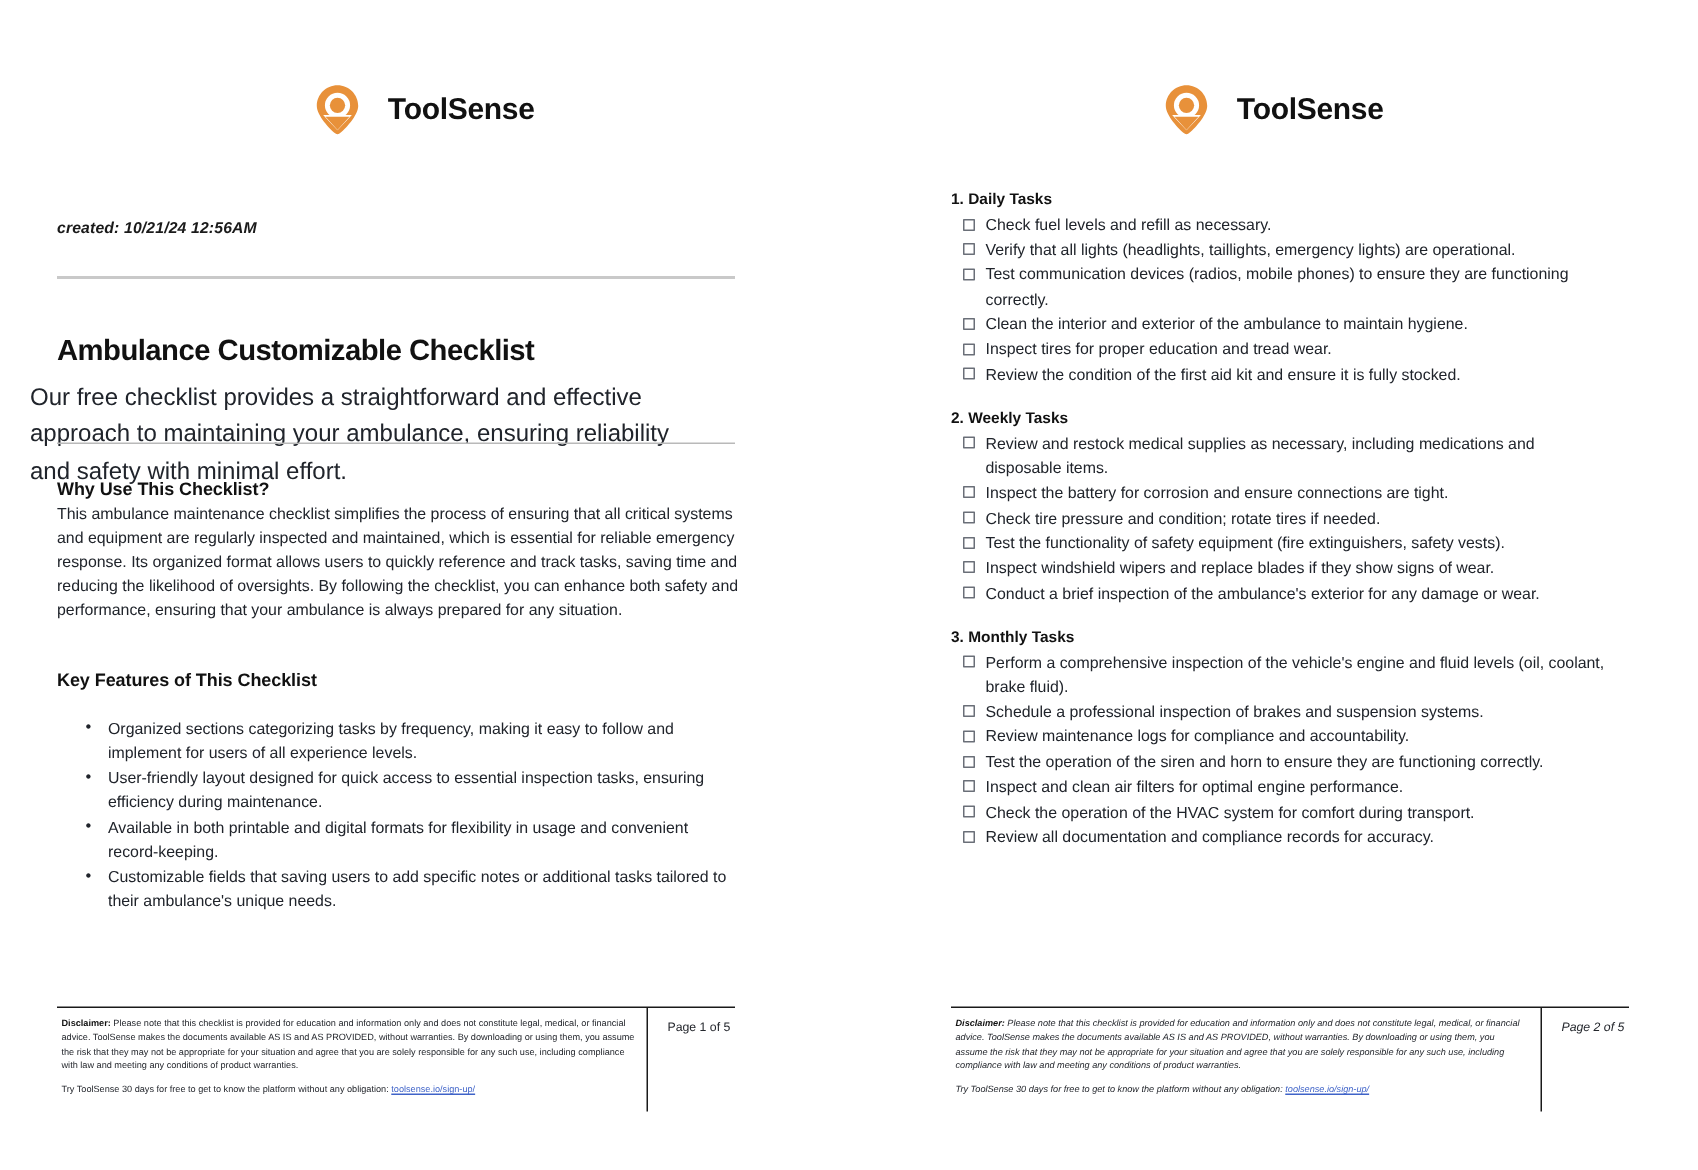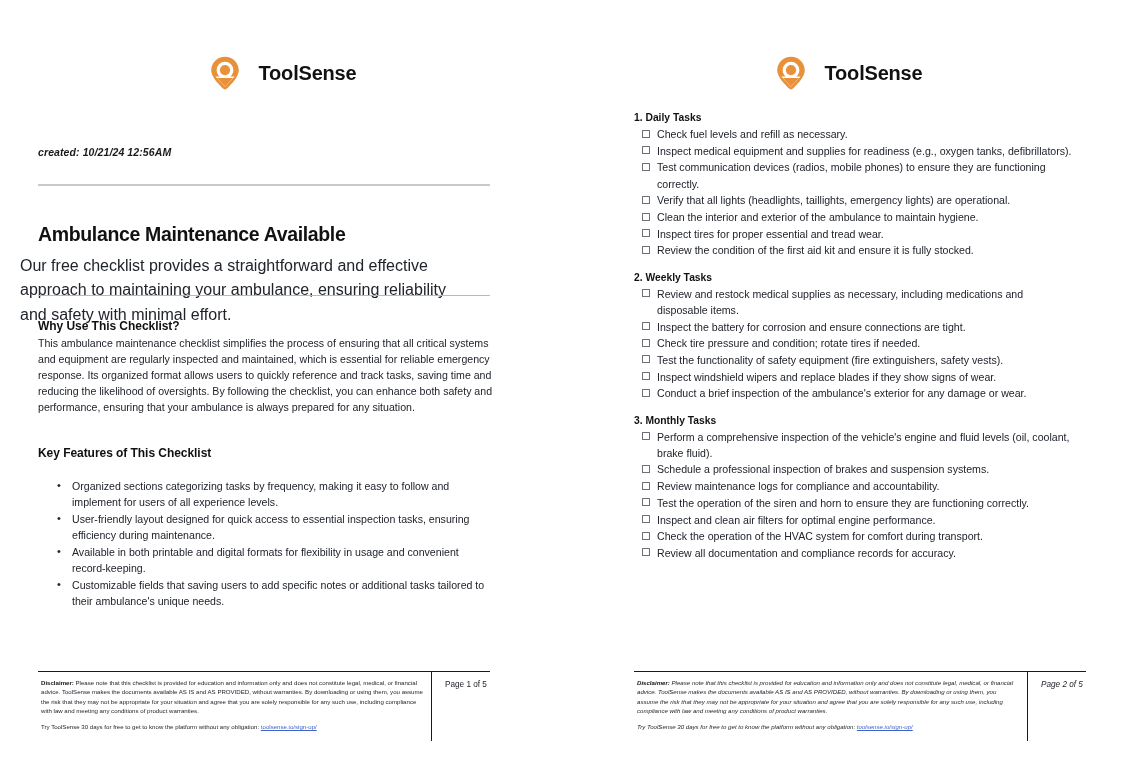--- a/index.html
+++ b/index.html
@@ -147,21 +147,21 @@
     color: #20242b;
   }
 
   
   .checklist-root {
     position: absolute;
     left: 634px;
     top: 112px;
     width: 440px;
   }
-  .task-group { margin-bottom: 13px; }
+  .task-group { margin-bottom: 13px; margin-top: 16px; }
   .task-group:last-child { margin-bottom: 0; }
   .task-group-title {
     font-size: 10.3px;
     font-weight: bold;
     color: #111111;
     margin: 0 0 3px 0;
   }
   .task-items {
     margin: 0;
     padding: 0;
@@ -248,21 +248,21 @@
         <path d="M5.4 20.6 L24.6 20.6 L15 30.8 Z" fill="#ffffff"></path>
         <path d="M7.0 21.9 L23.0 21.9 L15 30.6 Z" fill="#E8913A"></path>
       </svg>
       <span class="brand-wordmark">ToolSense</span>
     </div>
 
     <div class="created-line">created: 10/21/24 12:56AM</div>
 
     <div class="rule rule-top"></div>
 
-    <h1 class="doc-title">Ambulance Maintenance Available</h1>
+    <h1 class="doc-title">Ambulance Customizable Checklist</h1>
     <p class="doc-subtitle">Our free checklist provides a straightforward and effective approach to maintaining your ambulance, ensuring reliability and safety with minimal effort.</p>
 
     <div class="rule rule-bottom"></div>
 
     <div class="section-block section-why">
       <h2 class="section-heading">Why Use This Checklist?</h2>
       <p class="section-paragraph">This ambulance maintenance checklist simplifies the process of ensuring that all critical systems and equipment are regularly inspected and maintained, which is essential for reliable emergency response. Its organized format allows users to quickly reference and track tasks, saving time and reducing the likelihood of oversights. By following the checklist, you can enhance both safety and performance, ensuring that your ambulance is always prepared for any situation.</p>
     </div>
 
     <div class="section-block section-keys">
@@ -300,25 +300,24 @@
     </div>
 
   </div>
 
   <div class="checklist-root">
 
     <div class="task-group">
       <h2 class="task-group-title">1. Daily Tasks</h2>
       <ul class="task-items">
         <li class="task-item"><span class="checkbox-glyph"></span><span>Check fuel levels and refill as necessary.</span></li>
-        <li class="task-item"><span class="checkbox-glyph"></span><span>Inspect medical equipment and supplies for readiness (e.g., oxygen tanks, defibrillators).</span></li>
+        <li class="task-item"><span class="checkbox-glyph"></span><span>Verify that all lights (headlights, taillights, emergency lights) are operational.</span></li>
         <li class="task-item"><span class="checkbox-glyph"></span><span>Test communication devices (radios, mobile phones) to ensure they are functioning correctly.</span></li>
-        <li class="task-item"><span class="checkbox-glyph"></span><span>Verify that all lights (headlights, taillights, emergency lights) are operational.</span></li>
         <li class="task-item"><span class="checkbox-glyph"></span><span>Clean the interior and exterior of the ambulance to maintain hygiene.</span></li>
-        <li class="task-item"><span class="checkbox-glyph"></span><span>Inspect tires for proper essential and tread wear.</span></li>
+        <li class="task-item"><span class="checkbox-glyph"></span><span>Inspect tires for proper education and tread wear.</span></li>
         <li class="task-item"><span class="checkbox-glyph"></span><span>Review the condition of the first aid kit and ensure it is fully stocked.</span></li>
       </ul>
     </div>
 
     <div class="task-group">
       <h2 class="task-group-title">2. Weekly Tasks</h2>
       <ul class="task-items">
         <li class="task-item"><span class="checkbox-glyph"></span><span>Review and restock medical supplies as necessary, including medications and disposable items.</span></li>
         <li class="task-item"><span class="checkbox-glyph"></span><span>Inspect the battery for corrosion and ensure connections are tight.</span></li>
         <li class="task-item"><span class="checkbox-glyph"></span><span>Check tire pressure and condition; rotate tires if needed.</span></li>

